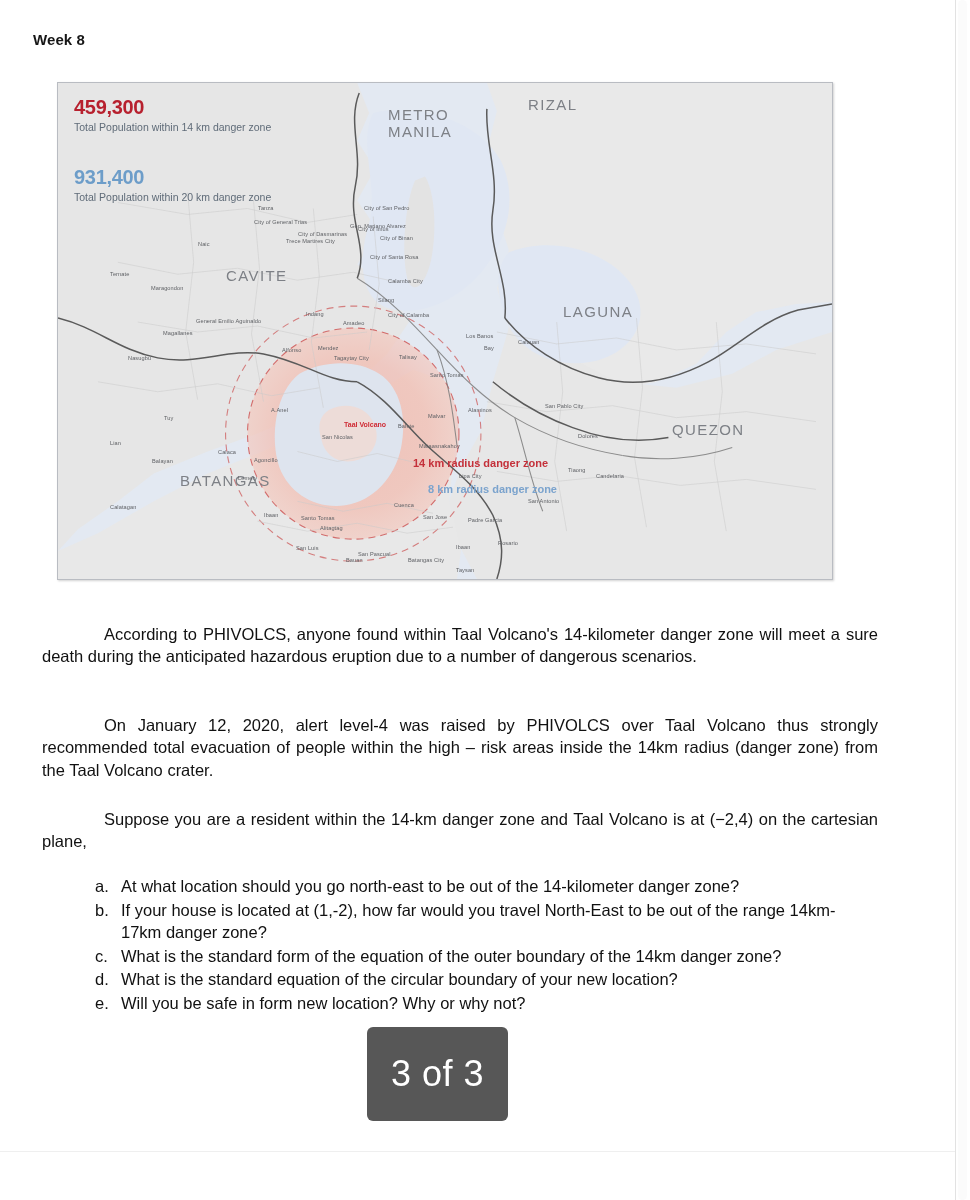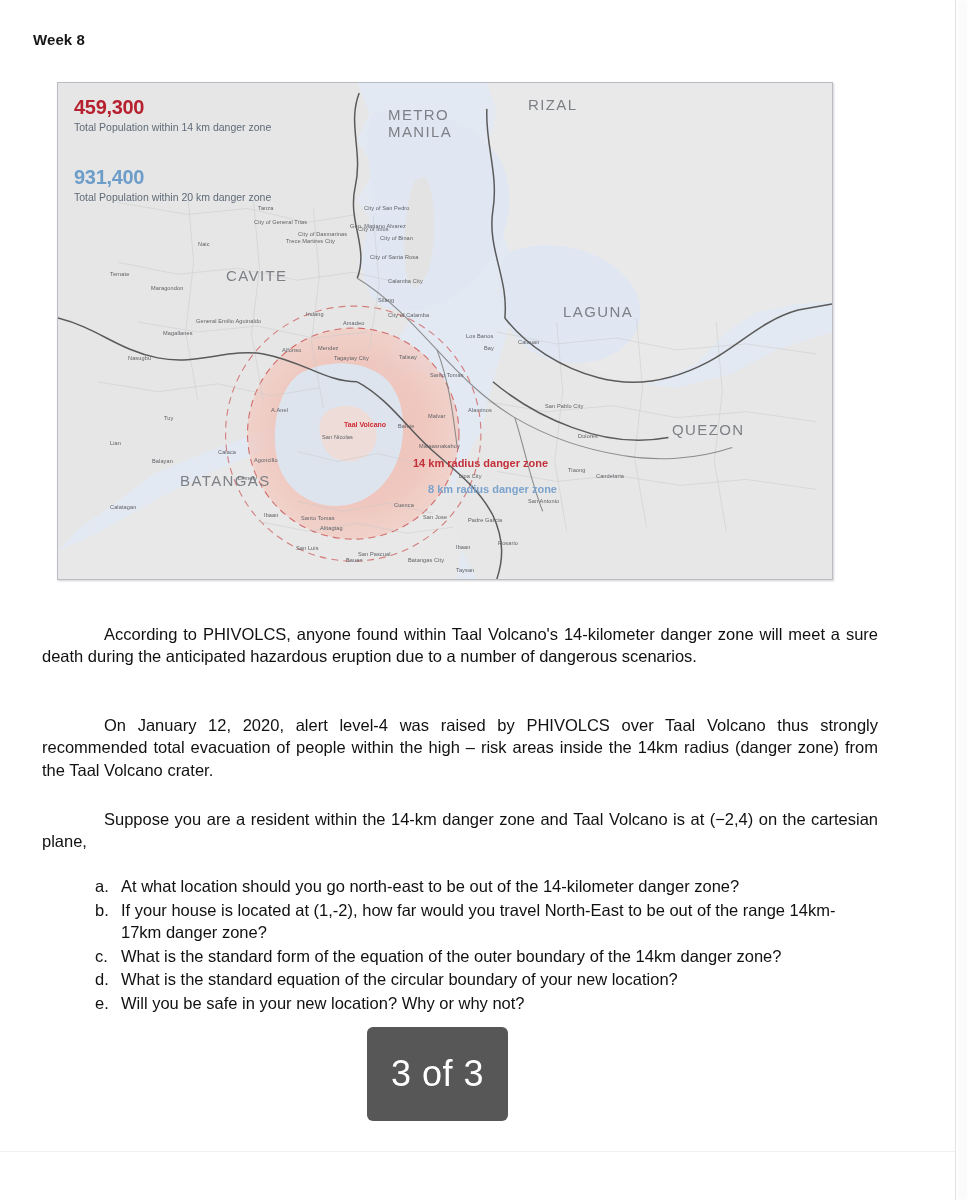--- a/index.html
+++ b/index.html
@@ -418,21 +418,21 @@
       <li class="question-item">
         <span class="question-marker">c.</span>
         <span class="question-text">What is the standard form of the equation of the outer boundary of the 14km danger zone?</span>
       </li>
       <li class="question-item">
         <span class="question-marker">d.</span>
         <span class="question-text">What is the standard equation of the circular boundary of your new location?</span>
       </li>
       <li class="question-item">
         <span class="question-marker">e.</span>
-        <span class="question-text">Will you be safe in your new location? Why or why not?</span>
+        <span class="question-text">Will you be safe in form new location? Why or why not?</span>
       </li>
     </ul>
 
   <div id="page-indicator">
     <span>3 of 3</span>
   </div>
 
   <div id="page-bottom-divider"></div>
 </div>
 

